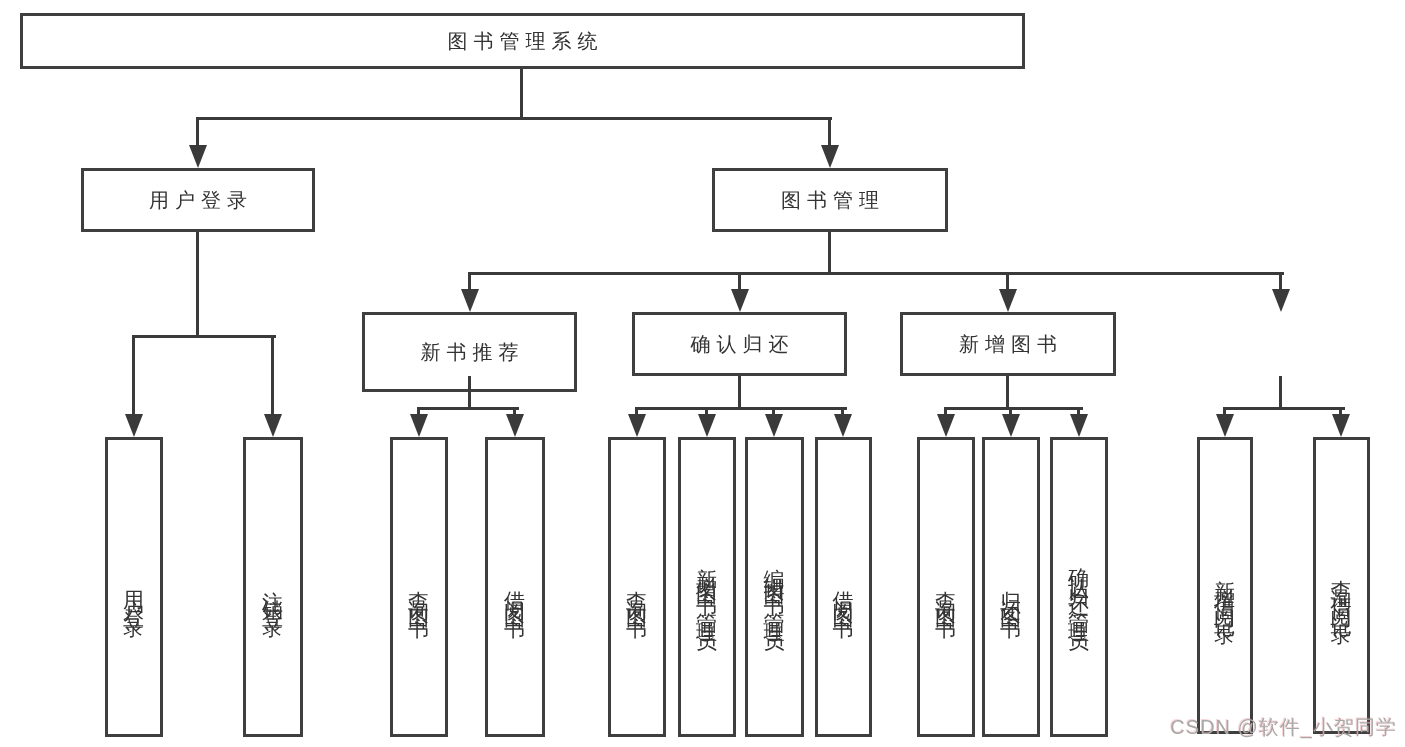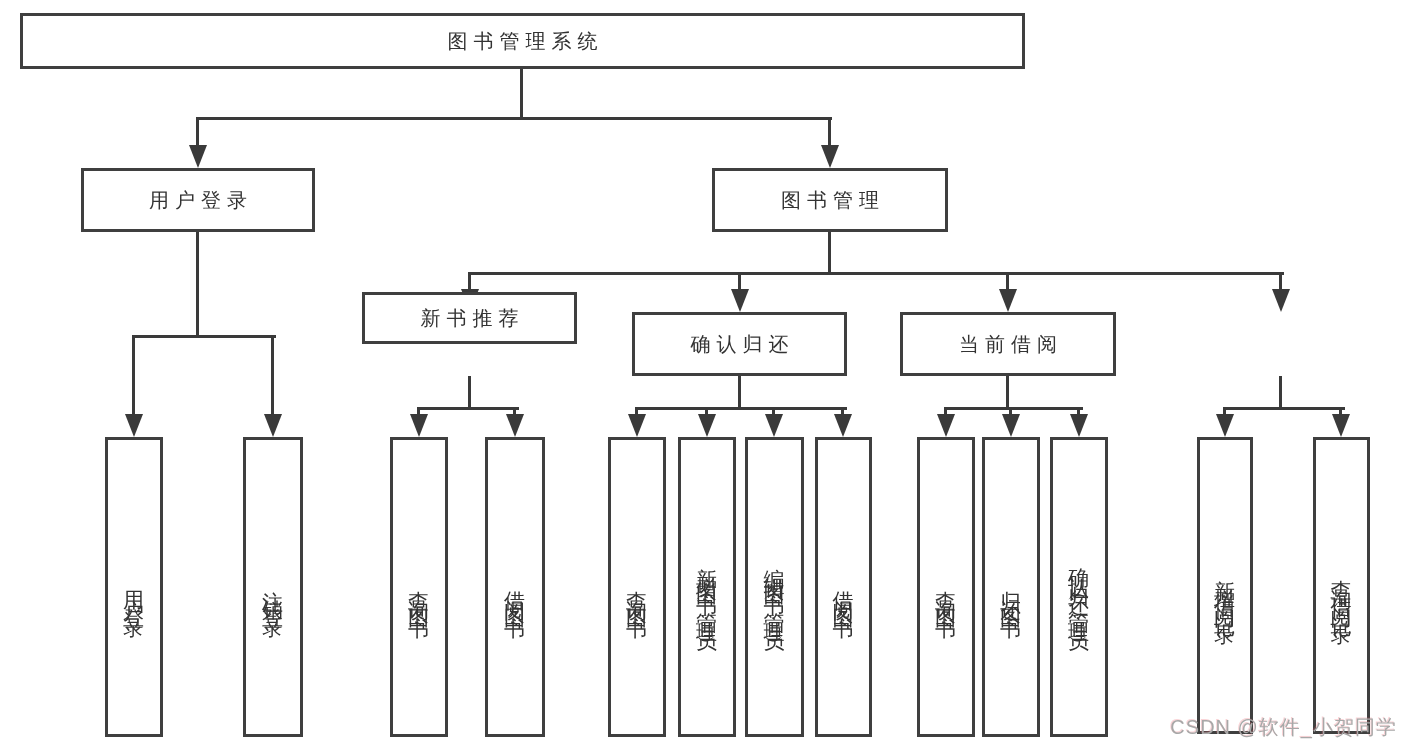--- a/index.html
+++ b/index.html
@@ -97,28 +97,28 @@
   <div class="line" style="left:468px;top:272px;width:816px;height:3px"></div>
   <div class="line" style="left:468px;top:272px;width:3px;height:20px"></div>
   <div class="arrow" style="left:461px;top:289px"></div>
   <div class="line" style="left:738px;top:272px;width:3px;height:20px"></div>
   <div class="arrow" style="left:731px;top:289px"></div>
   <div class="line" style="left:1006px;top:272px;width:3px;height:20px"></div>
   <div class="arrow" style="left:999px;top:289px"></div>
   <div class="line" style="left:1279px;top:272px;width:3px;height:20px"></div>
   <div class="arrow" style="left:1272px;top:289px"></div>
 
-  <div class="box h" style="left:362px;top:292px;width:215px;height:52px">
+  <div class="box h" style="left:362px;top:312px;width:215px;height:80px">
     <span>新书推荐</span>
   </div>
   <div class="box h" style="left:632px;top:312px;width:215px;height:64px">
     <span>确认归还</span>
   </div>
   <div class="box h" style="left:900px;top:312px;width:216px;height:64px">
-    <span>当前借阅</span>
+    <span>新增图书</span>
   </div>
 
   <div class="line" style="left:468px;top:376px;width:3px;height:31px"></div>
   <div class="line" style="left:417px;top:407px;width:102px;height:3px"></div>
   <div class="line" style="left:417px;top:407px;width:3px;height:10px"></div>
   <div class="arrow" style="left:410px;top:414px"></div>
   <div class="line" style="left:513px;top:407px;width:3px;height:10px"></div>
   <div class="arrow" style="left:506px;top:414px"></div>
 
   <div class="line" style="left:738px;top:376px;width:3px;height:31px"></div>

